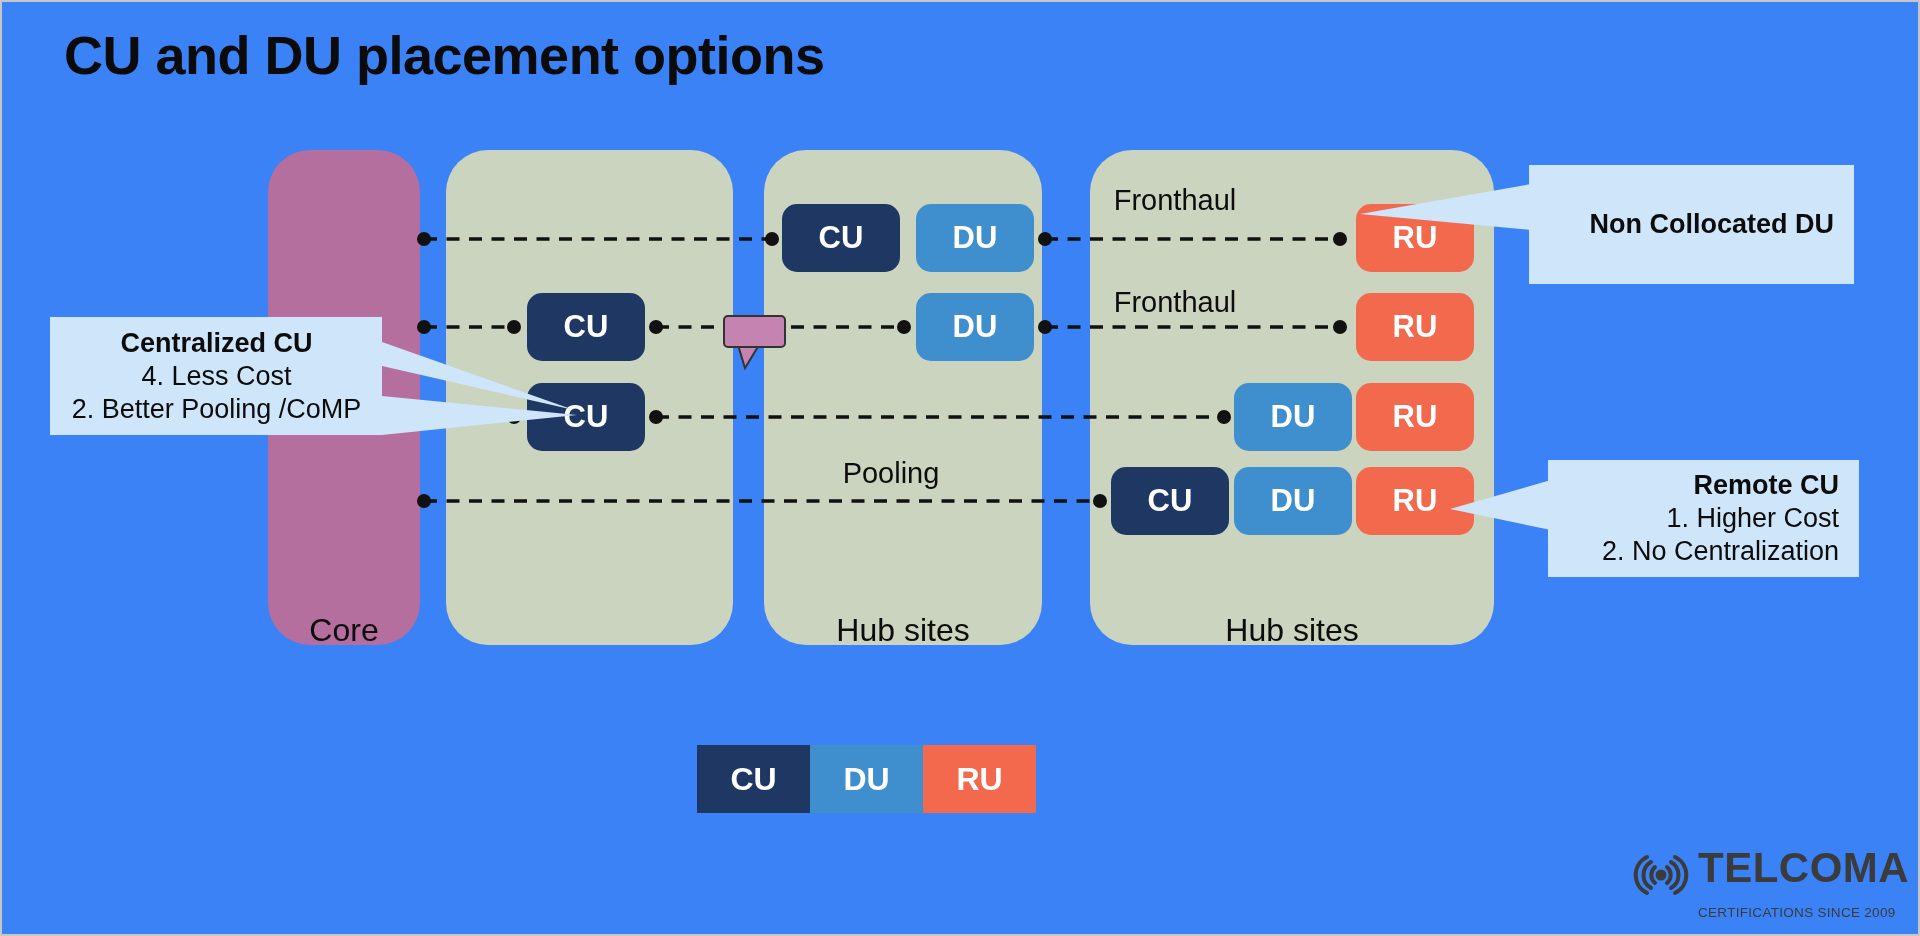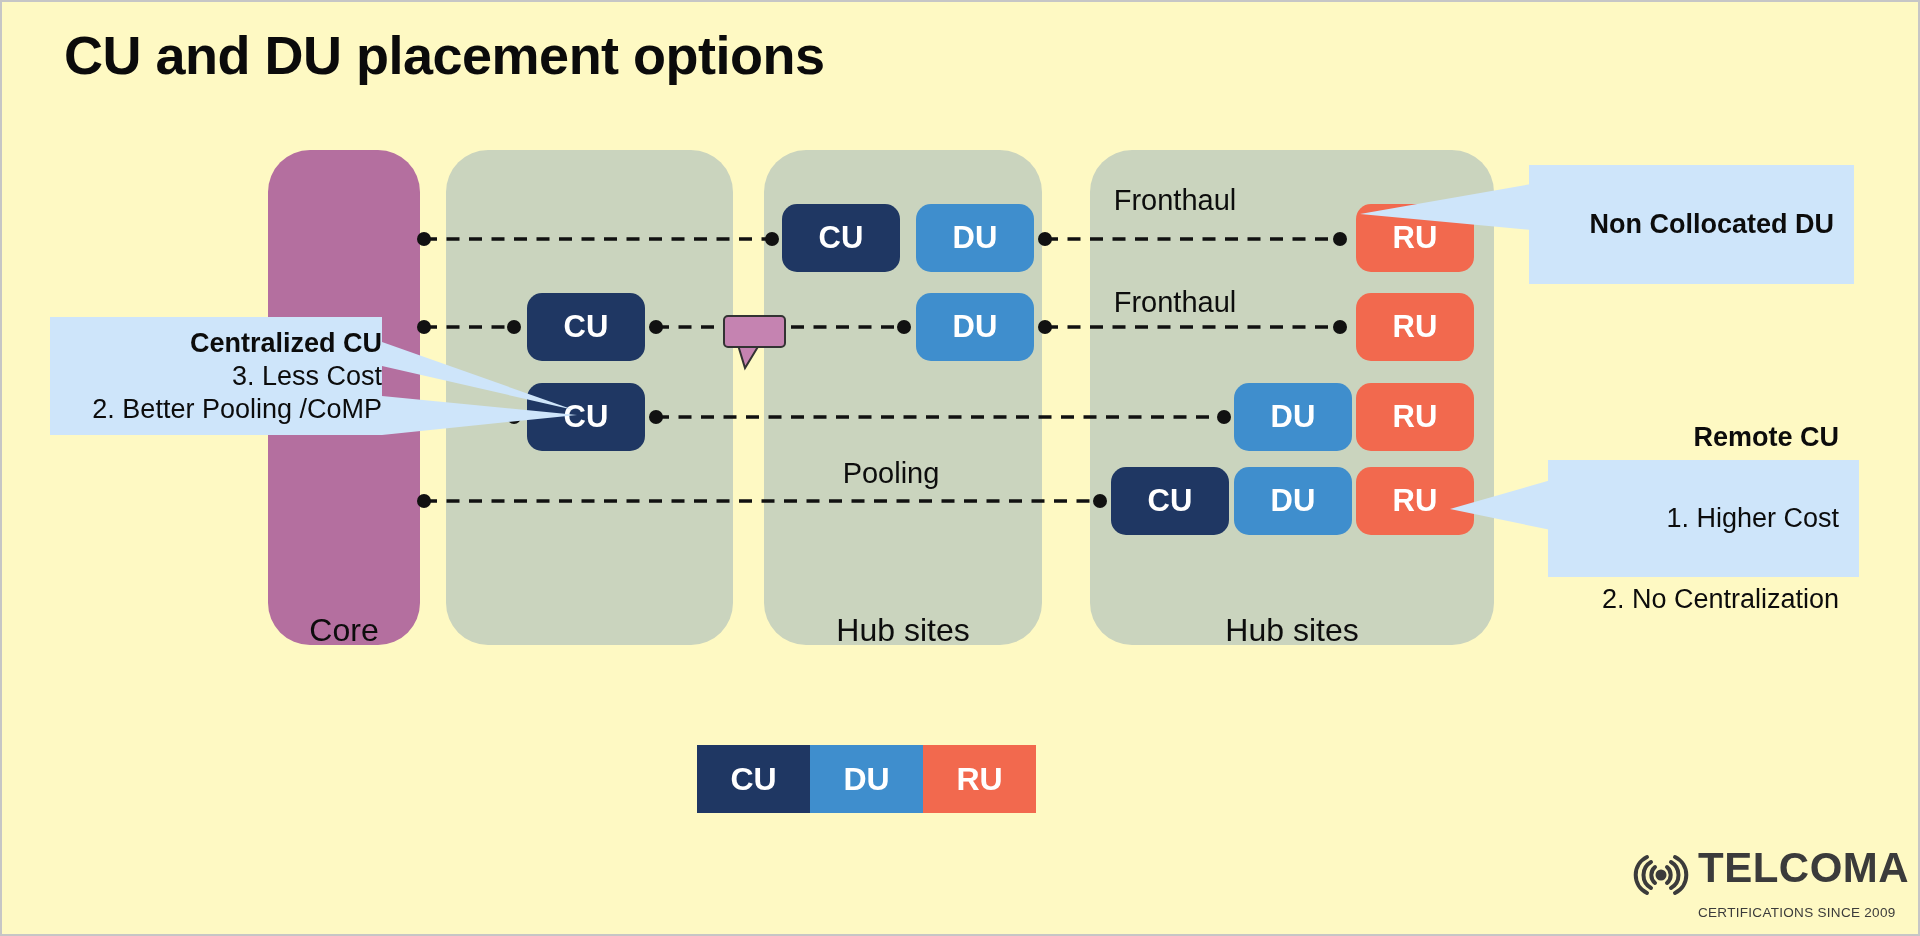--- a/index.html
+++ b/index.html
@@ -2,21 +2,21 @@
 <html style="--cu-navy: #1F3763; --du-blue: #3F8ECD; --ru-orange: #F2694E; --column-green: #CAD4BE; --core-purple: #B46F9F; --callout-blue: #CEE5FA; --bubble-pink: #C583B1; --line-black: #111111;"><head>
 <meta charset="utf-8">
 <style>
   :root{
     --cu-navy:#1F3763; --du-blue:#3F8ECD; --ru-orange:#F2694E;
     --column-green:#CAD4BE; --core-purple:#B46F9F;
     --callout-blue:#CEE5FA; --bubble-pink:#C583B1; --line-black:#111111;
   }
   html,body{margin:0;padding:0;background:#fff;}
   .canvas{
-    position:relative;width:1920px;height:936px;background:#fef9c3;overflow:hidden;
+    position:relative;width:1920px;height:936px;background:#3b82f6;overflow:hidden;
     box-sizing:border-box;border:2px solid #c6c6c6;
     font-family:"Liberation Sans","DejaVu Sans",sans-serif;color:#111;
   }
   .page-title{
     position:absolute;left:62px;top:22px;margin:0;
     font-size:54px;font-weight:600;letter-spacing:-0.5px;color:#0b0b0b;
   }
   .col{position:absolute;top:148px;height:495px;border-radius:42px;}
   .col.green{background:var(--column-green,#CAD4BE);}
   .col.purple{background:var(--core-purple,#B46F9F);}
@@ -36,22 +36,22 @@
   .link-label{
     position:absolute;height:32px;font-size:29px;color:#0d0d0d;
     display:flex;align-items:center;justify-content:center;white-space:nowrap;
   }
   .callout{
     position:absolute;background:var(--callout-blue,#CEE5FA);
     font-size:27px;line-height:33px;color:#0c0c0c;
     display:flex;flex-direction:column;justify-content:center;box-sizing:border-box;
   }
   .callout .c-title{font-weight:700;}
-  .callout.align-right{text-align:right;padding-right:20px;gap:48px;}
-  .callout.align-left{text-align:right;padding-left:1px;}
+  .callout.align-right{text-align:right;padding-right:20px;}
+  .callout.align-left{text-align:center;padding-left:1px;}
   .legend{position:absolute;left:695px;top:743px;display:flex;}
   .legend-item{
     width:113px;height:68px;display:flex;align-items:center;justify-content:center;
     color:#fff;font-size:32px;font-weight:700;
   }
   .legend-item.cu{background:var(--cu-navy,#1F3763);}
   .legend-item.du{background:var(--du-blue,#3F8ECD);}
   .legend-item.ru{background:var(--ru-orange,#F2694E);}
   .logo{position:absolute;left:1624px;top:846px;display:flex;align-items:flex-start;}
   .logo-text{margin-left:2px;}
@@ -129,21 +129,21 @@
       <polygon points="1549,478 1549,528 1448,507"></polygon>
     </g>
   </svg>
 
   <div class="link-label" style="left:1090px;top:182px;width:166px">Fronthaul</div>
   <div class="link-label" style="left:1090px;top:284px;width:166px">Fronthaul</div>
   <div class="link-label" style="left:789px;top:455px;width:200px">Pooling</div>
 
   <div class="callout align-left" style="left:48px;top:315px;width:332px;height:118px">
     <div class="c-title">Centralized CU</div>
-    <div>3. Less Cost</div>
+    <div>4. Less Cost</div>
     <div>2. Better Pooling /CoMP</div>
   </div>
 
   <div class="callout align-right" style="left:1527px;top:163px;width:325px;height:119px">
     <div class="c-title">Non Collocated DU</div>
   </div>
 
   <div class="callout align-right" style="left:1546px;top:458px;width:311px;height:117px">
     <div class="c-title">Remote CU</div>
     <div>1. Higher Cost</div>

